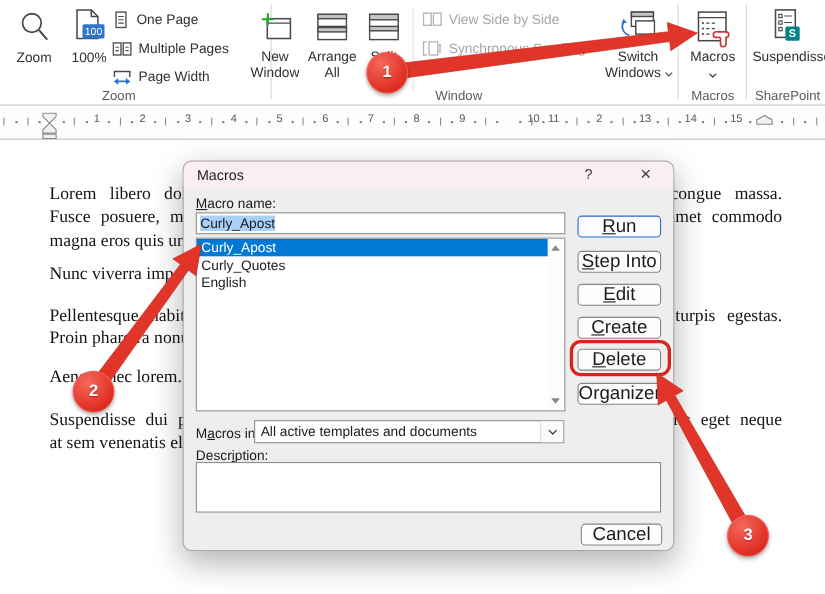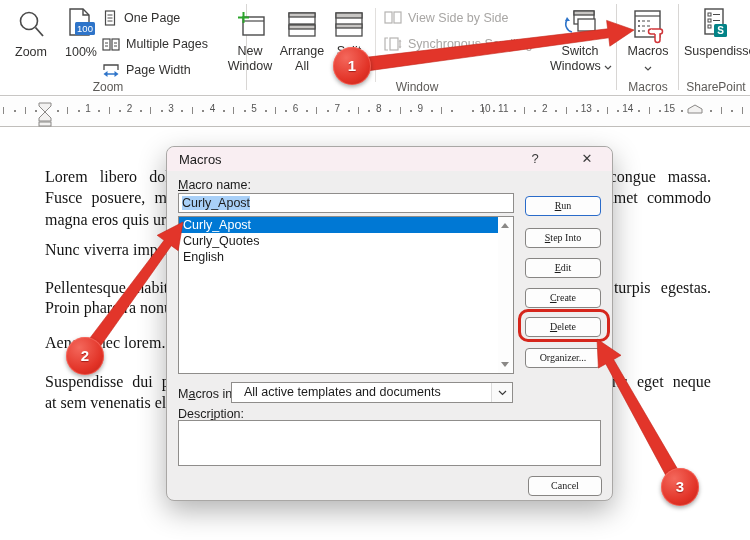--- a/index.html
+++ b/index.html
@@ -28,21 +28,21 @@
   #doc { position:absolute; left:0; top:128px; width:750px; height:412px; background:#fff; z-index:1; }
   .doc-line { position:absolute; left:45px; width:666px; height:21px; font-family:"Liberation Serif",serif; font-size:16px; color:#141414; white-space:nowrap; overflow:hidden; }
   .doc-line.just { display:flex; justify-content:space-between; white-space:nowrap; }
 
   
   #dialog { position:absolute; left:166px; top:146px; width:447px; height:355px; background:#efeeee; border:1px solid #a9a7a5; border-radius:8px; box-shadow:0 10px 28px rgba(0,0,0,.30); z-index:20; font-size:12.5px; color:#1b1b1b; }
   #dlg-titlebar { position:absolute; left:0; top:0; width:100%; height:24px; background:#f9eef2; border-radius:8px 8px 0 0; }
   #dlg-title { position:absolute; left:12px; top:5px; font-size:13px; color:#1b1b1b; }
   .dlg-cap-btn { position:absolute; top:3px; width:18px; height:18px; text-align:center; line-height:18px; font-size:13px; color:#3b3b3b; }
   .fld { background:#fff; border:1px solid #8f8d8b; position:absolute; }
-  .dlg-btn { position:absolute; left:358px; width:76px; height:20px; background:#fdfdfd; border:1px solid #878583; border-radius:4px; font-size:10px; color:#1b1b1b; text-align:center; line-height:18px; font-family:Liberation Serif, serif; }
+  .dlg-btn { position:absolute; left:358px; width:76px; height:20px; background:#fdfdfd; border:1px solid #878583; border-radius:4px; font-size:17px; color:#1b1b1b; text-align:center; line-height:18px; font-family:Liberation Sans, sans-serif; }
   .dlg-btn.primary { border:1.5px solid #2a6bc9; }
   .list-row { height:16px; line-height:16px; padding-left:4px; font-size:12.5px; color:#1b1b1b; white-space:nowrap; }
   .list-row.sel { background:#0078d4; color:#fff; }
   .tri-up { width:0; height:0; border-left:4px solid transparent; border-right:4px solid transparent; border-bottom:5px solid #8a8886; }
   .tri-dn { width:0; height:0; border-left:4px solid transparent; border-right:4px solid transparent; border-top:5px solid #8a8886; }
   u { text-decoration:underline; }
   .selhl { background:#a9d0f8; }
 
   
   #anno-svg { position:absolute; left:0; top:0; z-index:40; pointer-events:none; }
@@ -394,21 +394,21 @@
   </div>
 
   <button class="dlg-btn primary" style="top:49px;"><u>R</u>un</button>
   <button class="dlg-btn" style="top:81px;"><u>S</u>tep Into</button>
   <button class="dlg-btn" style="top:111px;"><u>E</u>dit</button>
   <button class="dlg-btn" style="top:141px;"><u>C</u>reate</button>
   <button class="dlg-btn" style="top:170px;"><u>D</u>elete</button>
   <button class="dlg-btn" style="top:201px;">Or<u>g</u>anizer...</button>
 
   <div class="abs" style="left:11px; top:240px;">M<u>a</u>cros in:</div>
-  <div class="fld" style="left:64px; top:235px; width:282px; height:21px; line-height:19px; padding-left:12px;">
+  <div class="fld" style="left:64px; top:235px; width:282px; height:21px; line-height:19px; padding-left:5px;">
     <span>All active templates and documents</span>
     <div class="abs" style="right:0; top:0; width:21px; height:19px; border-left:1px solid #dcdcdc; background:#fafafa;">
       <svg class="abs" style="left:6px; top:7px;" width="9" height="6" viewBox="0 0 9 6">
           <polyline points="1,1 4.5,4.5 8,1" fill="none" stroke="#3b3b3b" stroke-width="1.2"></polyline>
         </svg>
     </div>
   </div>
 
   <div class="abs" style="left:11px; top:260px;">Descr<u>i</u>ption:</div>
   <div class="fld" style="left:11px; top:273px; width:423px; height:46px;"></div>

